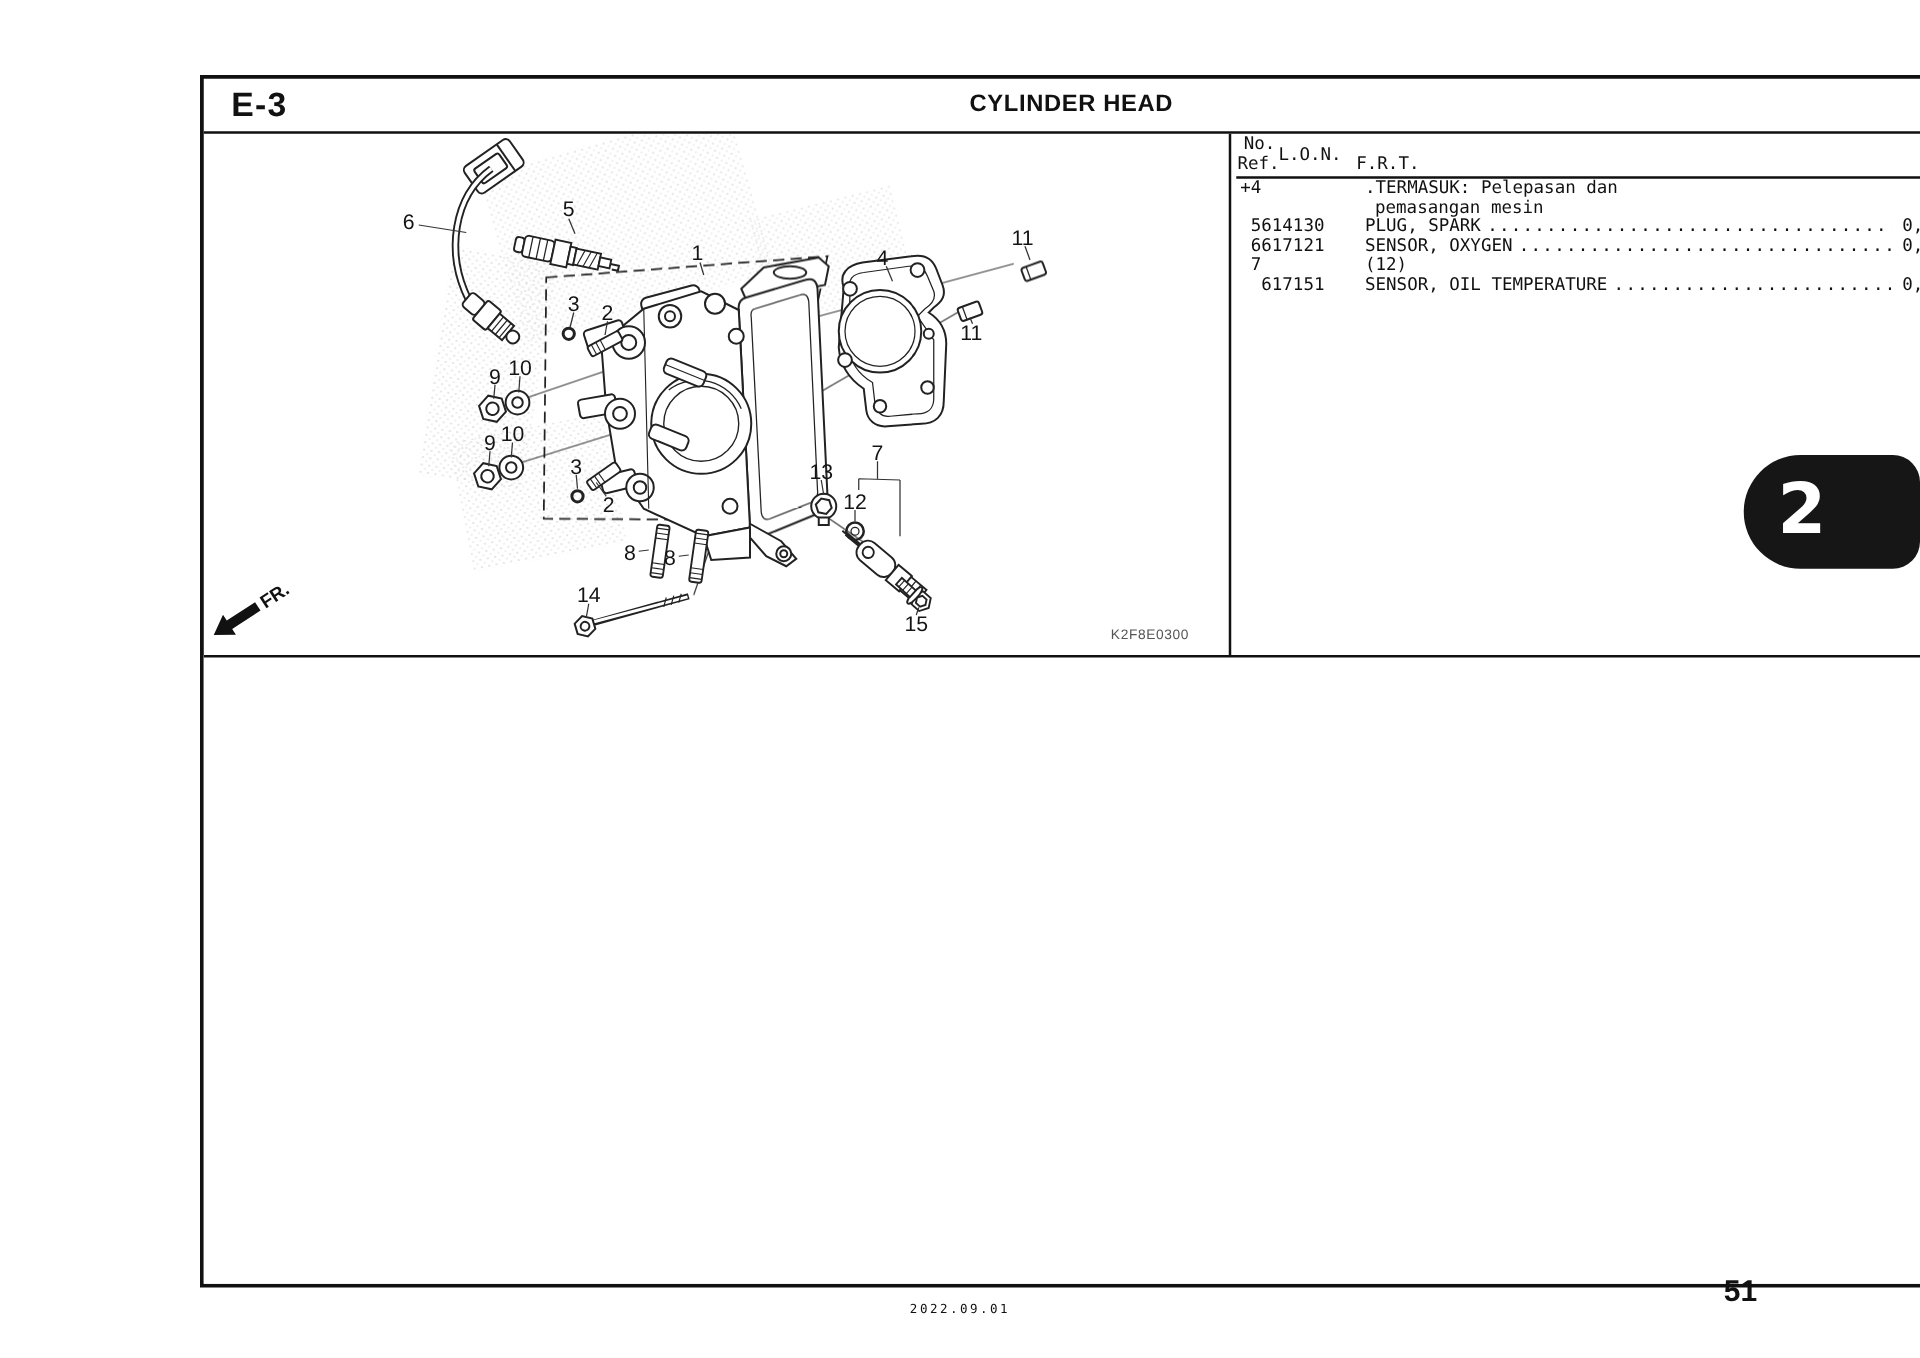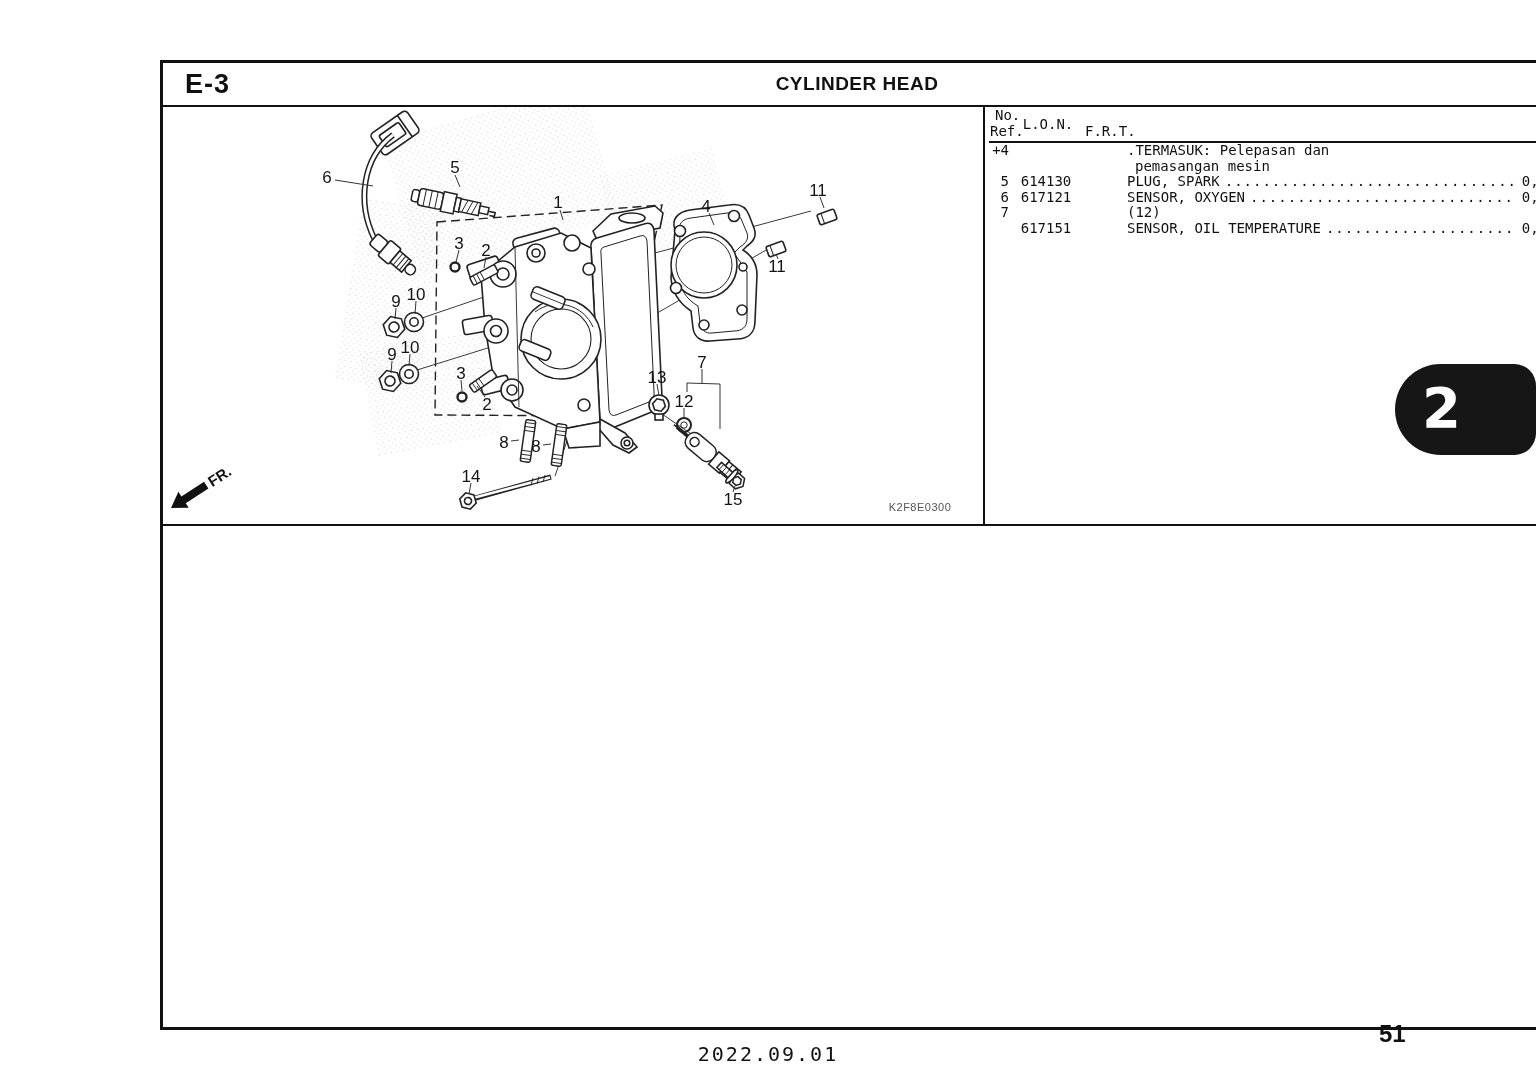--- a/index.html
+++ b/index.html
@@ -28,34 +28,34 @@
   .thead { display:flex; border-bottom:2px solid #111; padding-bottom:2px; }
   .th-ref { width:22px; }
   .th-ref div:first-child { margin-left:6px; }
   .th-ref div:last-child { margin-left:1px; }
   .th-lon { width:74px; align-self:center; text-align:center; padding-top:2px; }
   .th-desc { flex:1; text-align:center; padding-right:36px; }
   .th-frt { width:52px; align-self:flex-end; text-align:right; padding-right:2px; }
 
   .trow { display:flex; }
   .c-ref { width:20px; text-align:right; white-space:pre; }
-  .c-lon { width:74px; text-align:center; white-space:pre; }
+  .c-lon { width:74px; text-align:left; white-space:pre; }
   .c-mid { flex:1; display:flex; min-width:0; margin-left:9px; }
-  .d-text { white-space:pre;margin-left:35px; }
+  .d-text { white-space:pre; }
   .d-dots { flex:1; overflow:hidden; white-space:nowrap; letter-spacing:1px; padding-left:5px; }
   .c-frt { width:36px; text-align:right; padding-right:2px; white-space:pre; }
 
   .tab-index { position:absolute; left:1395px; top:364px; width:141px; height:91px;
     background:#161616; border-radius:46px 22px 22px 46px; display:flex; align-items:center; }
   .tab-index span { color:#fff; font-family:"DejaVu Sans", sans-serif; font-size:56px;
     font-weight:bold; margin-left:27px; margin-top:-4px; }
 
   .page-number { position:absolute; left:1379px; top:1020px; font-size:24px; font-weight:bold; }
   .footer-date { position:absolute; left:0; top:1042px; width:100%; text-align:center;
-    font-family:"DejaVu Sans Mono", monospace; font-size:20px; letter-spacing:2px; }
+    font-family:"DejaVu Sans Mono", monospace; font-size:10px; letter-spacing:2px; }
 
   
   .callout { font-family:"Liberation Sans", sans-serif; font-size:17px; fill:#141414; text-anchor:middle; }
   .diagram-code { font-family:"Liberation Sans", sans-serif; font-size:11px; fill:#555;
     letter-spacing:0.5px; text-anchor:middle; }
   .fr-text { font-family:"Liberation Sans", sans-serif; font-size:15px; font-weight:bold; fill:#111; }
 </style>
 </head>
 <body>
 

